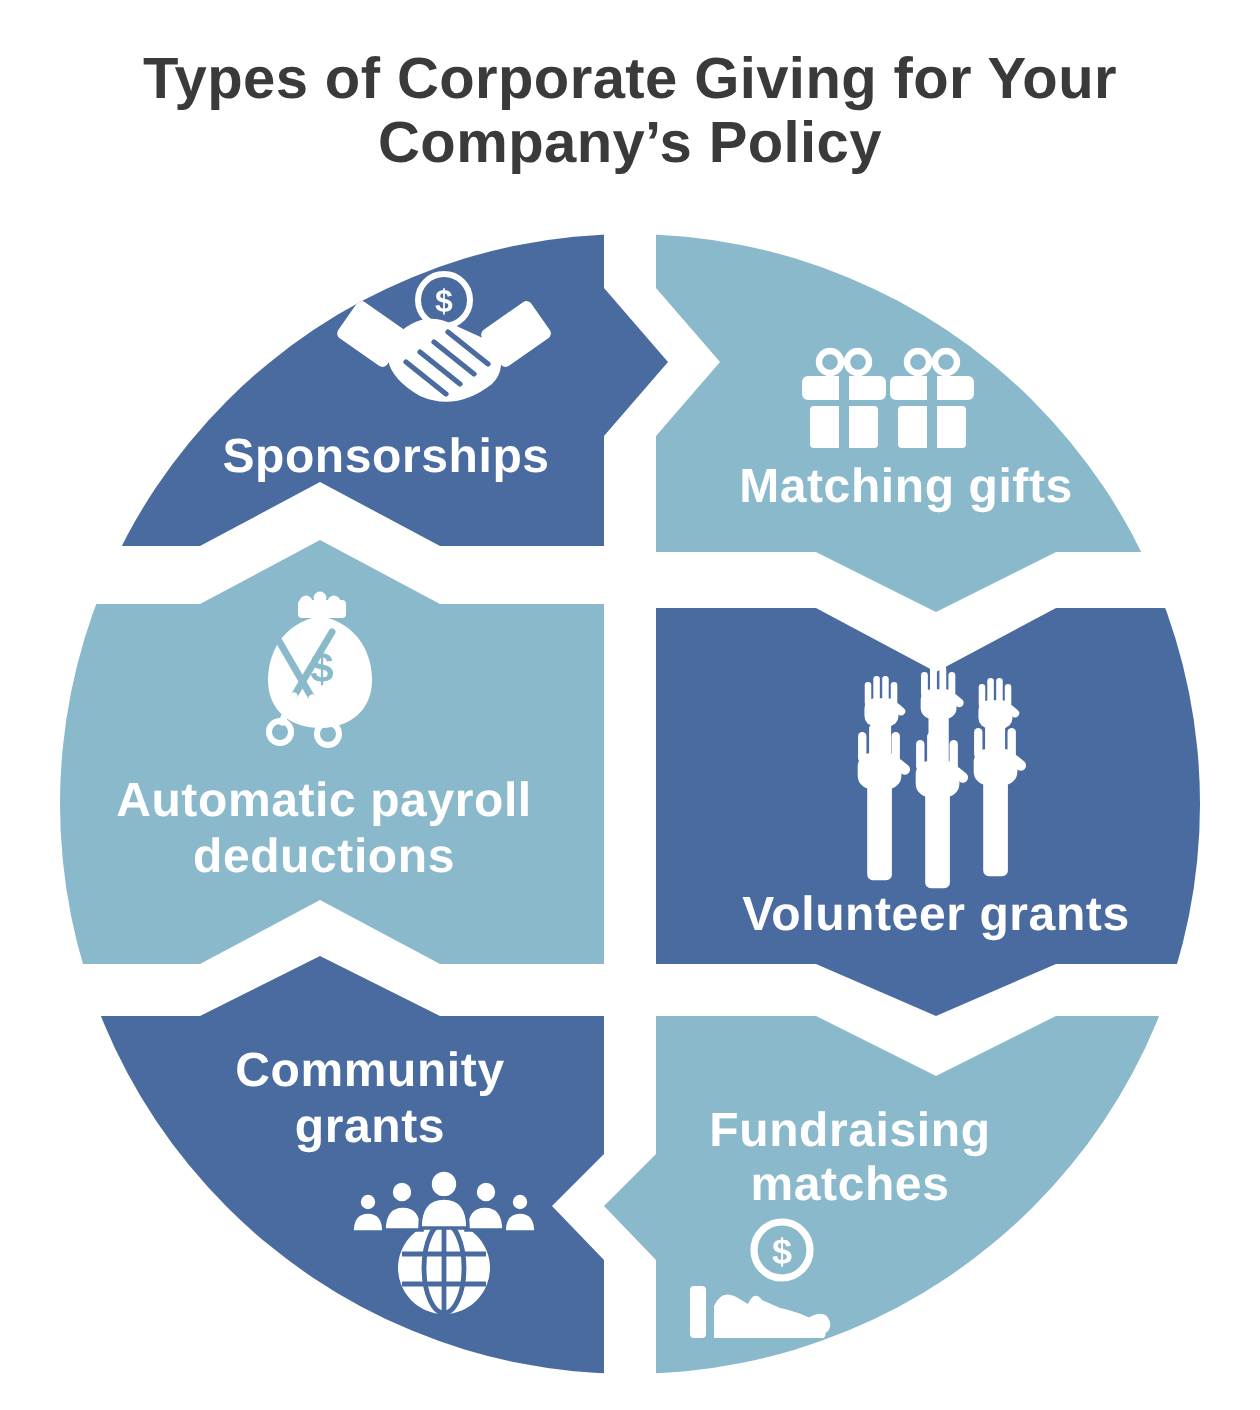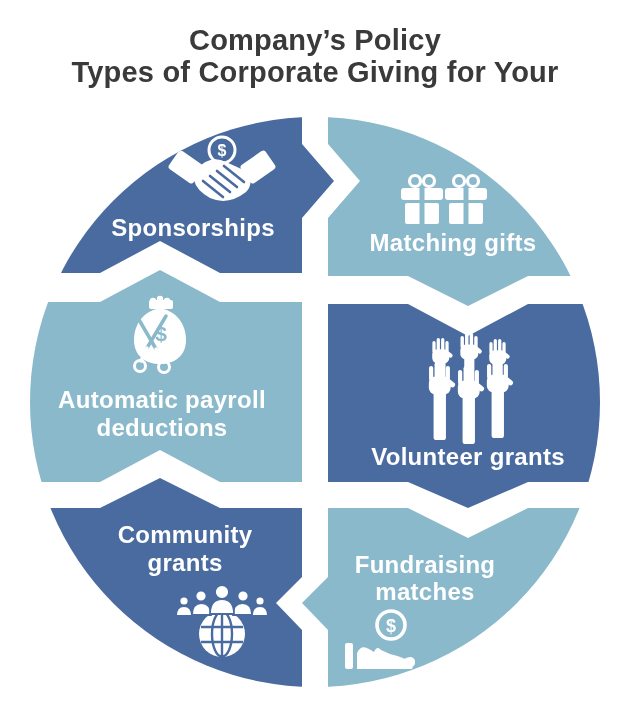--- a/index.html
+++ b/index.html
@@ -37,22 +37,22 @@
   }
   .bag-glyph{
     fill:var(--light-blue);font-family:"Liberation Sans",sans-serif;
     font-weight:bold;text-anchor:middle;
   }
 </style>
 </head>
 <body>
 
 <h1 class="title">
+  <span>Types of Corporate Giving for Your</span>
   <span>Company’s Policy</span>
-  <span>Types of Corporate Giving for Your</span>
 </h1>
 
 <svg class="diagram" viewBox="0 0 630 705">
   <defs>
     <clipPath id="circleClip">
         <circle cx="315" cy="402" r="285"></circle>
       </clipPath>
     <g id="hand">
       <rect x="8" y="24" width="13" height="54" rx="3"></rect>
       <rect x="3" y="11" width="23" height="19" rx="7"></rect>

